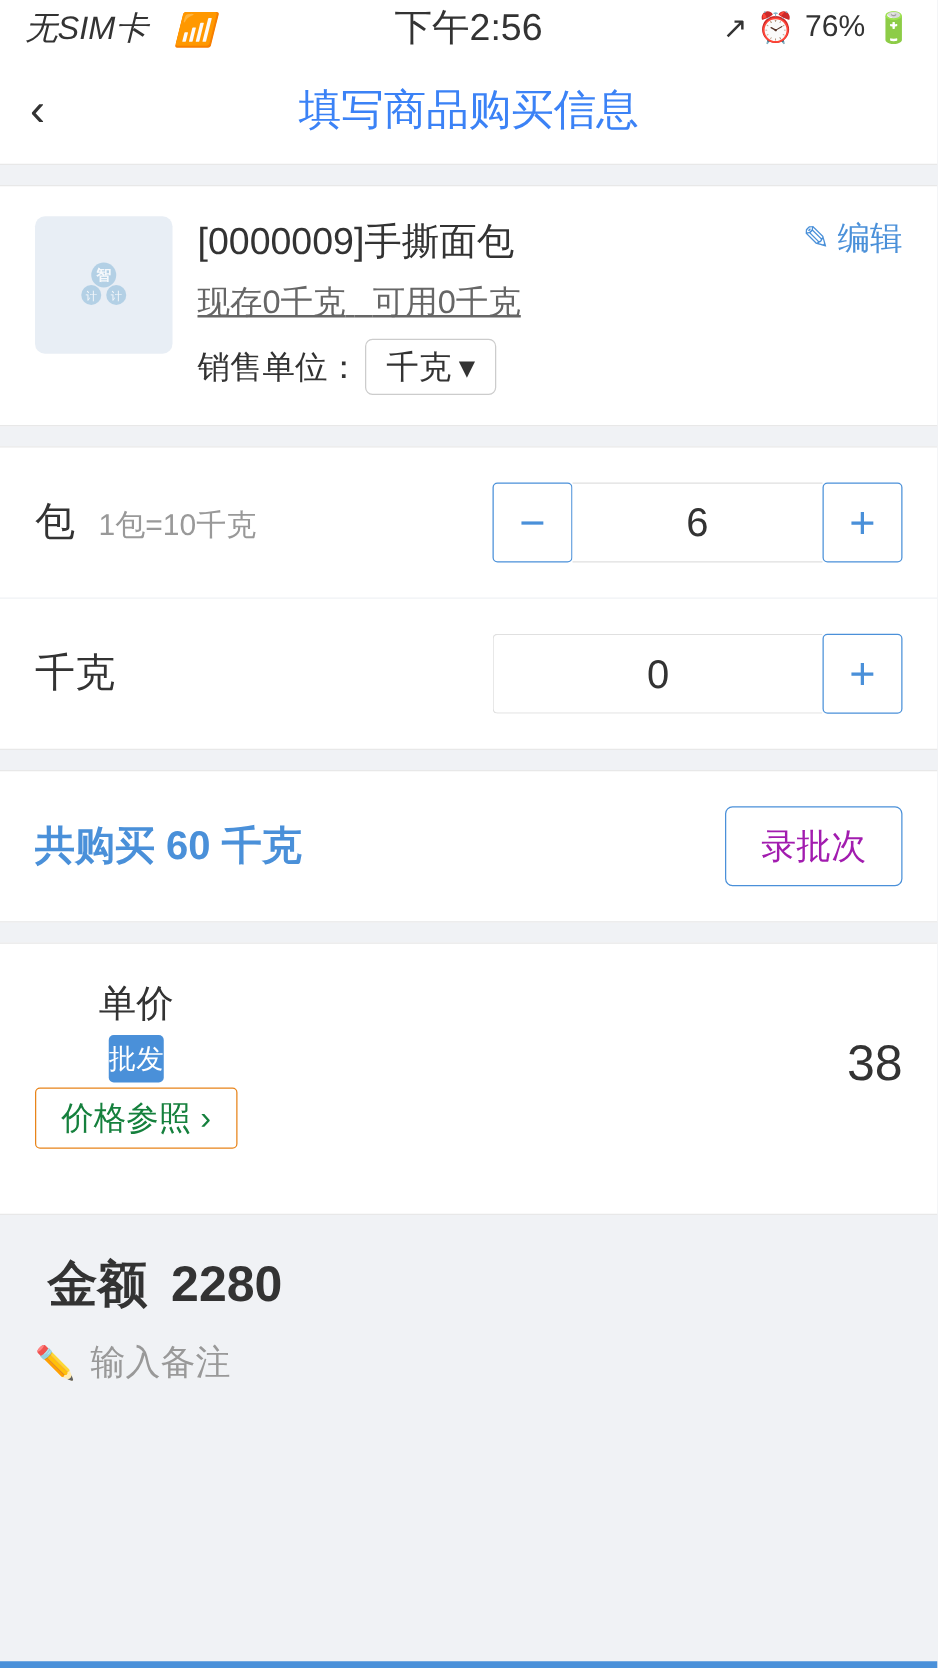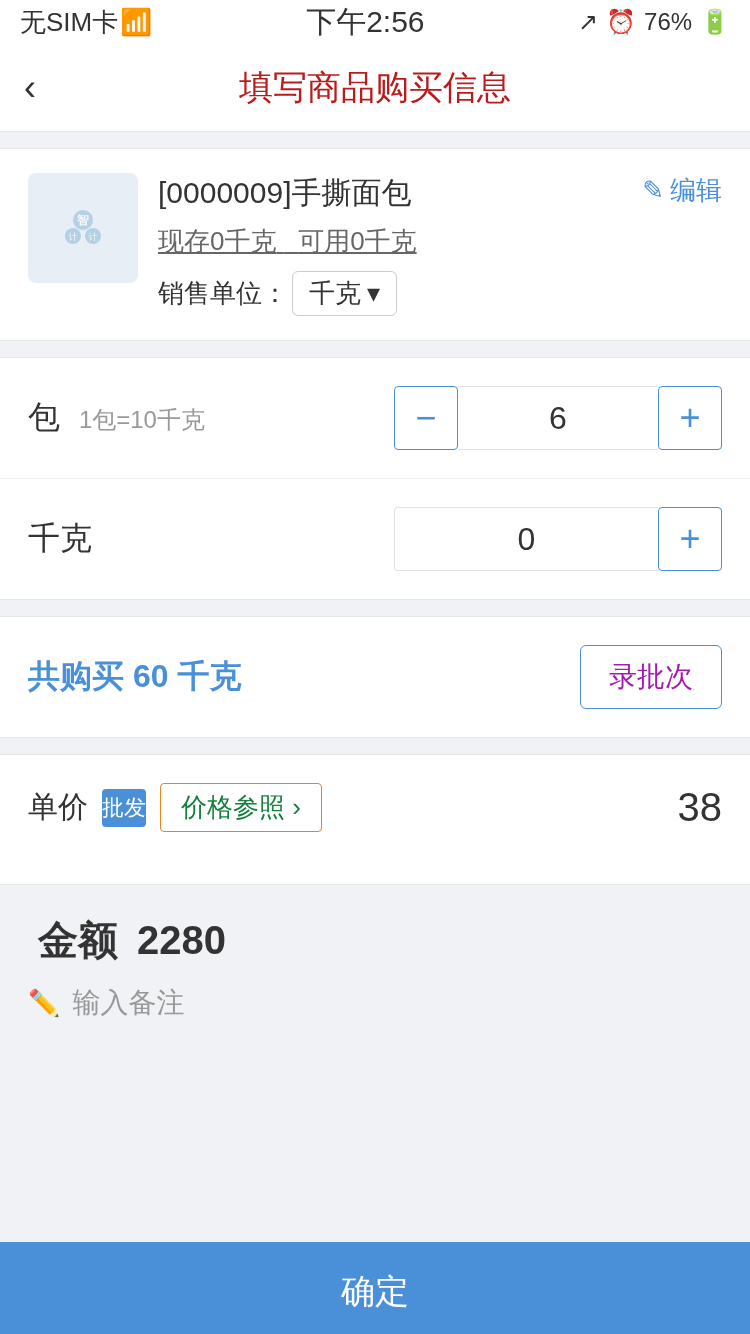--- a/index.html
+++ b/index.html
@@ -19,24 +19,25 @@
       height: 44px;
       background: #fff;
       display: flex;
       align-items: center;
       justify-content: space-between;
       padding: 0 20px;
       font-size: 28px;
     }
     .status-left {
       display: flex;
-      align-items: center;
-      gap: 2px;
-      font-size: 26px;
-      color: #333;
+      align-items: flex-end;
+      gap: 21px;
+      font-size: 26px;
+      color: #333;
+      font-style: italic;
     }
     .status-center {
       font-size: 30px;
       font-weight: 500;
       color: #333;
     }
     .status-right {
       display: flex;
       align-items: center;
       gap: 8px;
@@ -58,21 +59,21 @@
     .nav-back {
       position: absolute;
       left: 24px;
       font-size: 36px;
       color: #333;
       cursor: pointer;
     }
     .nav-title {
       font-size: 34px;
       font-weight: 500;
-      color: #b91c1c;
+      color: #3b82f6;
     }
 
     
     .product-card {
       background: #fff;
       padding: 24px 28px;
       display: flex;
       align-items: flex-start;
       gap: 20px;
       margin-top: 16px;
@@ -264,21 +265,22 @@
       display: flex;
       align-items: center;
       justify-content: space-between;
       margin-bottom: 24px;
     }
     .price-label {
       font-size: 30px;
       color: #333;
       display: flex;
       align-items: center;
-      gap: 14px;
+      gap: 4px;
+      flex-direction: column;
     }
     .price-badge {
       background: #4a90d9;
       color: #fff;
       font-size: 22px;
       padding: 4px 0;
       border-radius: 4px;
     }
     .price-ref-btn {
       border: 1.5px solid #e8841a;

